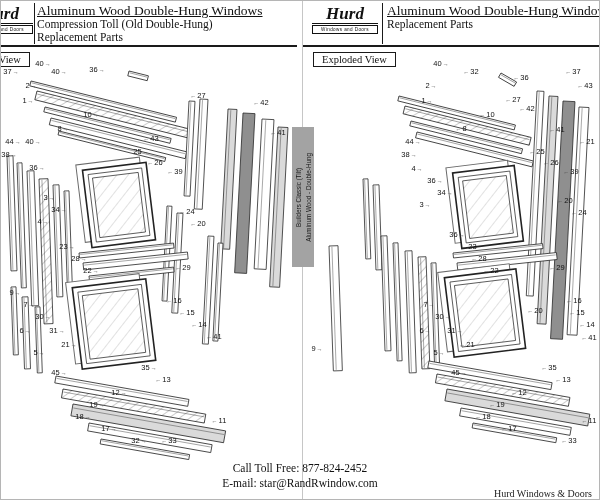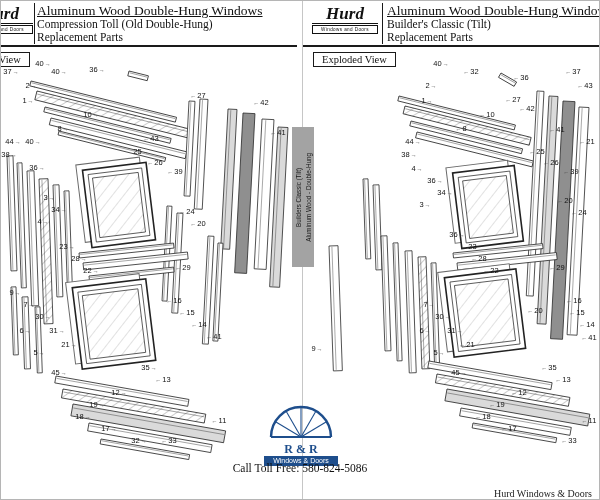--- a/index.html
+++ b/index.html
@@ -344,21 +344,20 @@
   </div>
 
   <div class="header header-right">
     <div class="hurd-logo logo-right">
       <div class="hurd-script">Hurd</div>
       <div class="hurd-sub">Windows and Doors</div>
     </div>
     <div class="vline" style="left:79px;"></div>
     <div class="text-block text-right">
       <div class="title">Aluminum Wood Double-Hung Windows</div>
-      <div class="sub">Builder's Classic (Tilt)</div>
       <div class="sub">Replacement Parts</div>
     </div>
     <div class="rule rule-right"></div>
     <div class="view-box view-right">Exploded View</div>
   </div>
 
   <div class="tab">
     <span>Builders Classic (Tilt)</span>
     <span>Aluminum Wood - Double-Hung</span>
   </div>
@@ -755,31 +754,17 @@
       <span class="callout" style="left: 568px; top: 439px;">
         <i class="ar">←</i>
         <b>33</b>
       </span>
       <span class="callout" style="left: 588px; top: 419px;">
         <i class="ar">←</i>
         <b>11</b>
       </span>
     </div>
 
-  <div class="rr-logo">
-    <svg width="74" height="40" viewBox="0 0 74 40">
-      <path d="M 7 39 A 30 30 0 0 1 67 39" fill="none" stroke="#1e4e8c" stroke-width="2.4"></path>
-      <line x1="7" y1="39" x2="67" y2="39" stroke="#1e4e8c" stroke-width="2"></line>
-      <g stroke="#1e4e8c" stroke-width="1.1">
-        <line x1="37" y1="39" x2="37" y2="9"></line>
-        <line x1="37" y1="39" x2="22" y2="13"></line>
-        <line x1="37" y1="39" x2="52" y2="13"></line>
-        <line x1="37" y1="39" x2="12" y2="24"></line>
-        <line x1="37" y1="39" x2="62" y2="24"></line>
-      </g>
-    </svg>
-    <div class="rr-title">R &amp; R</div>
-    <div class="rr-band">Windows &amp; Doors</div>
-  </div>
-  <div class="phone">Call Toll Free: 580-824-5086</div>
+  <div class="phone">Call Toll Free: 877-824-2452</div>
+  <div class="email">E-mail: star@RandRwindow.com</div>
   <div class="brand-note">Hurd Windows &amp; Doors</div>
 
 </div>
 
 </body></html>

